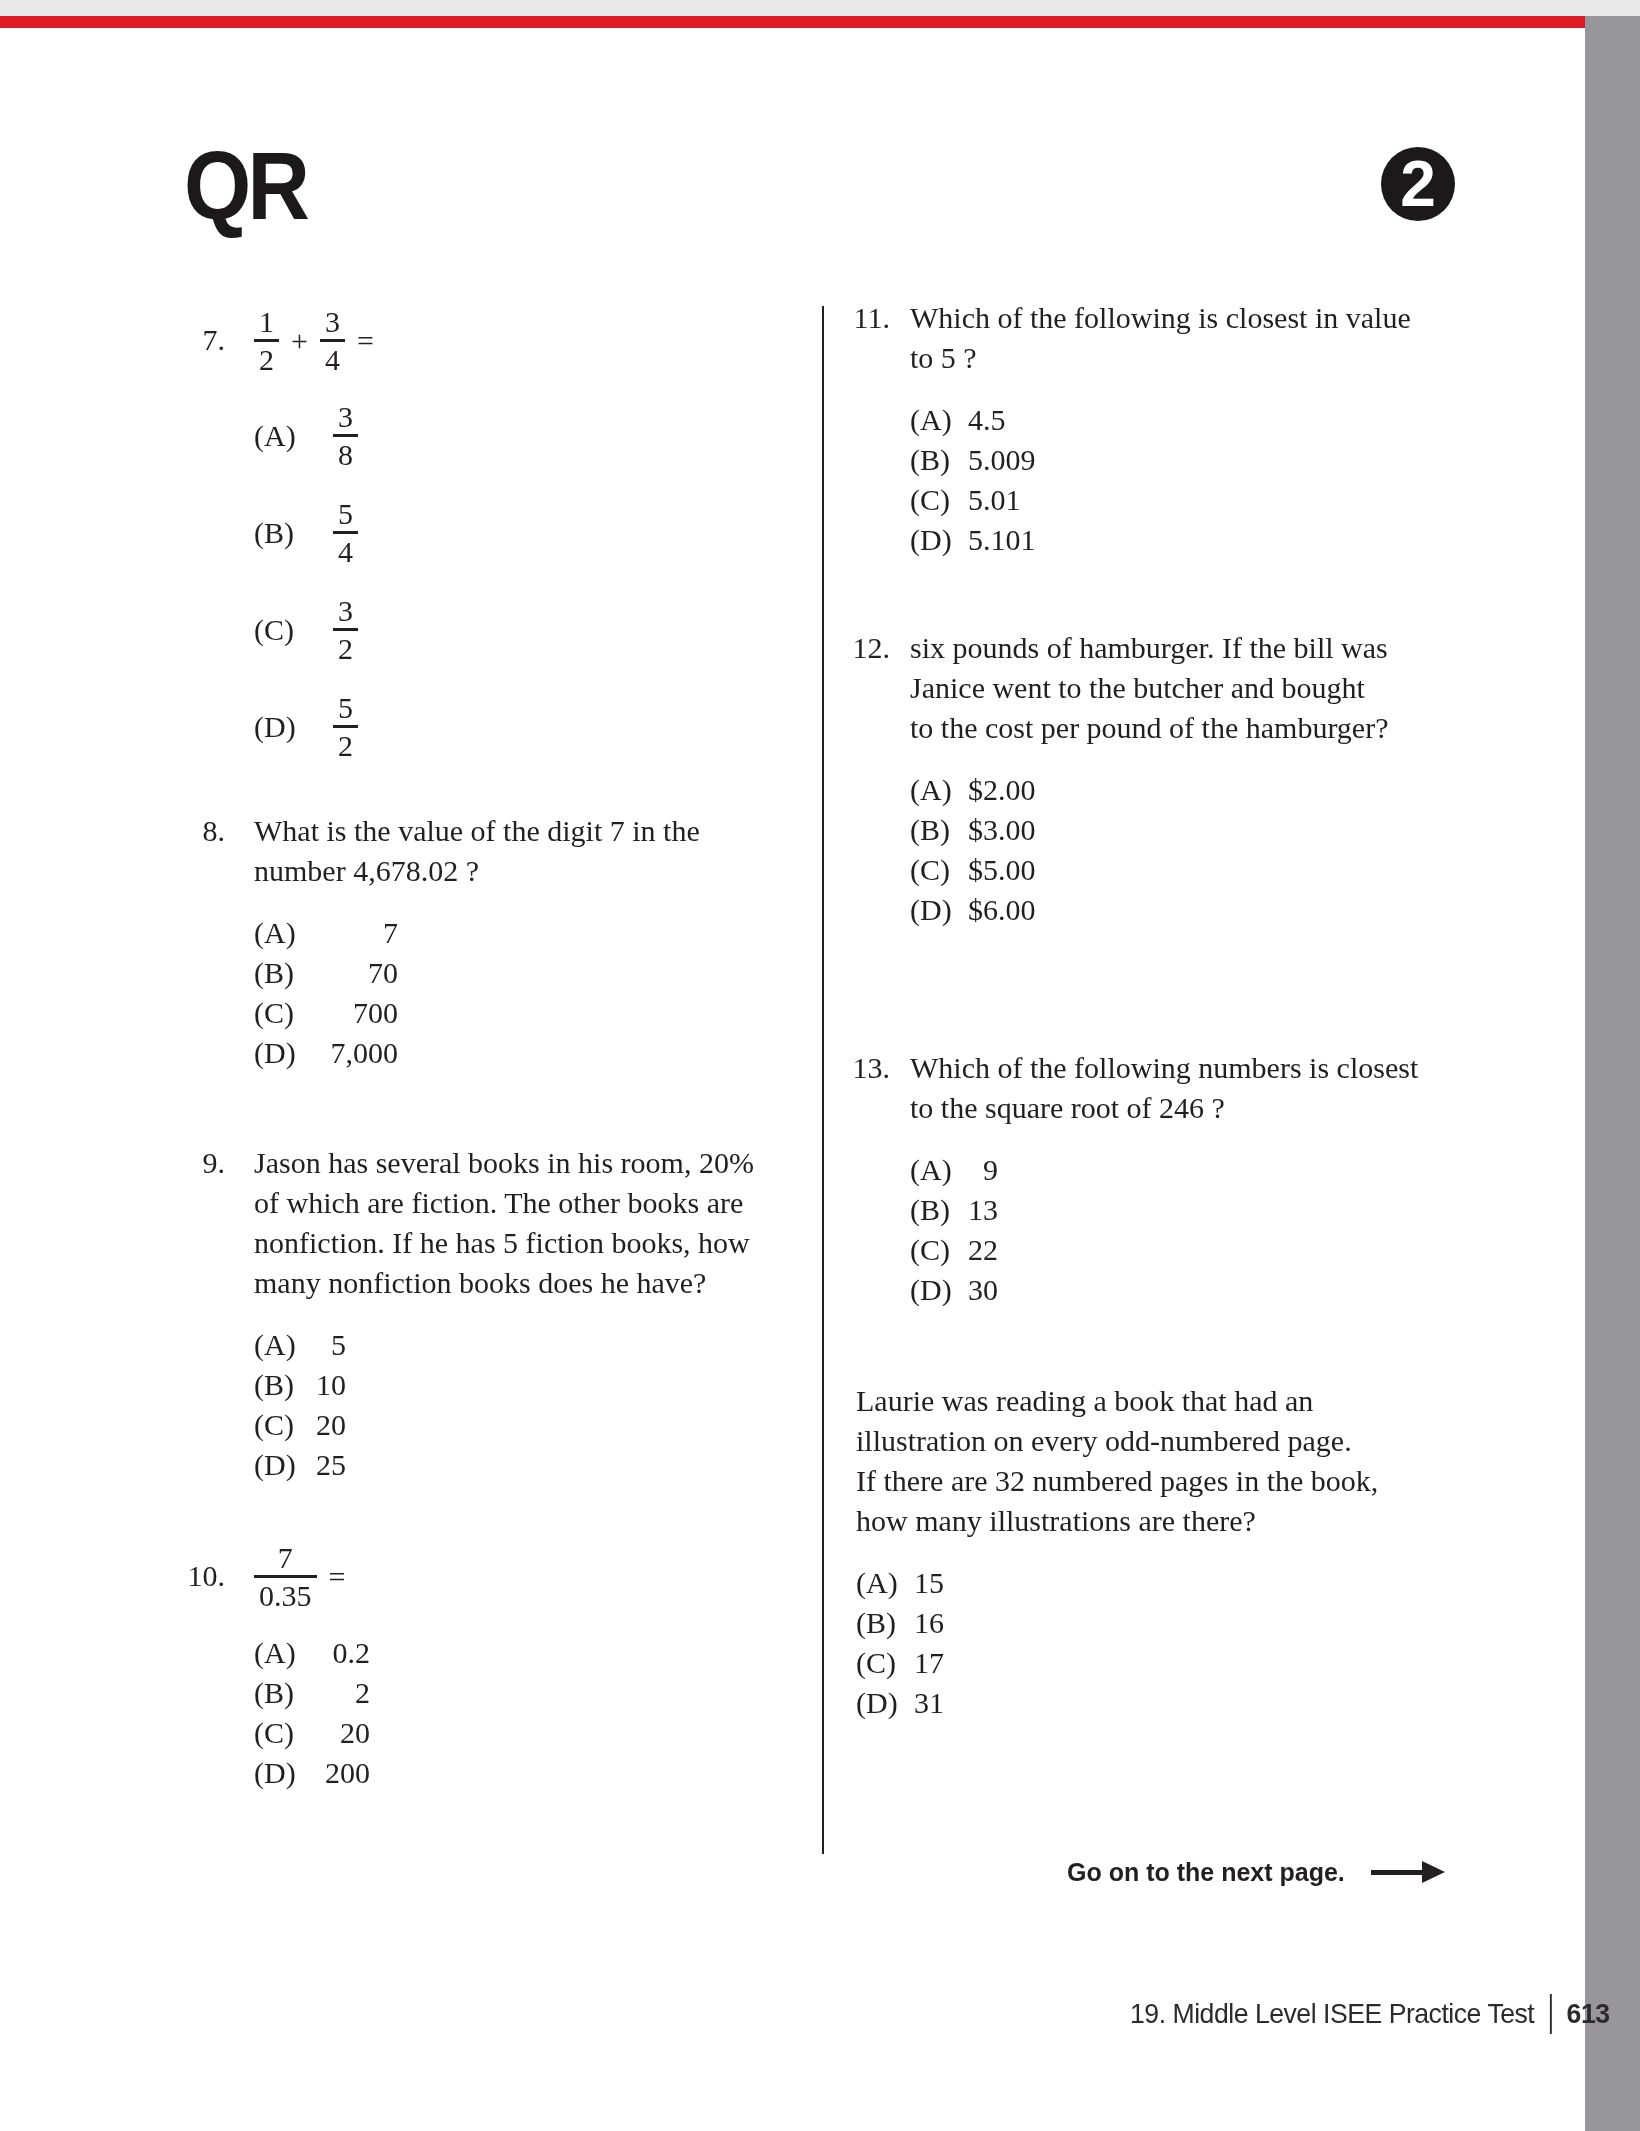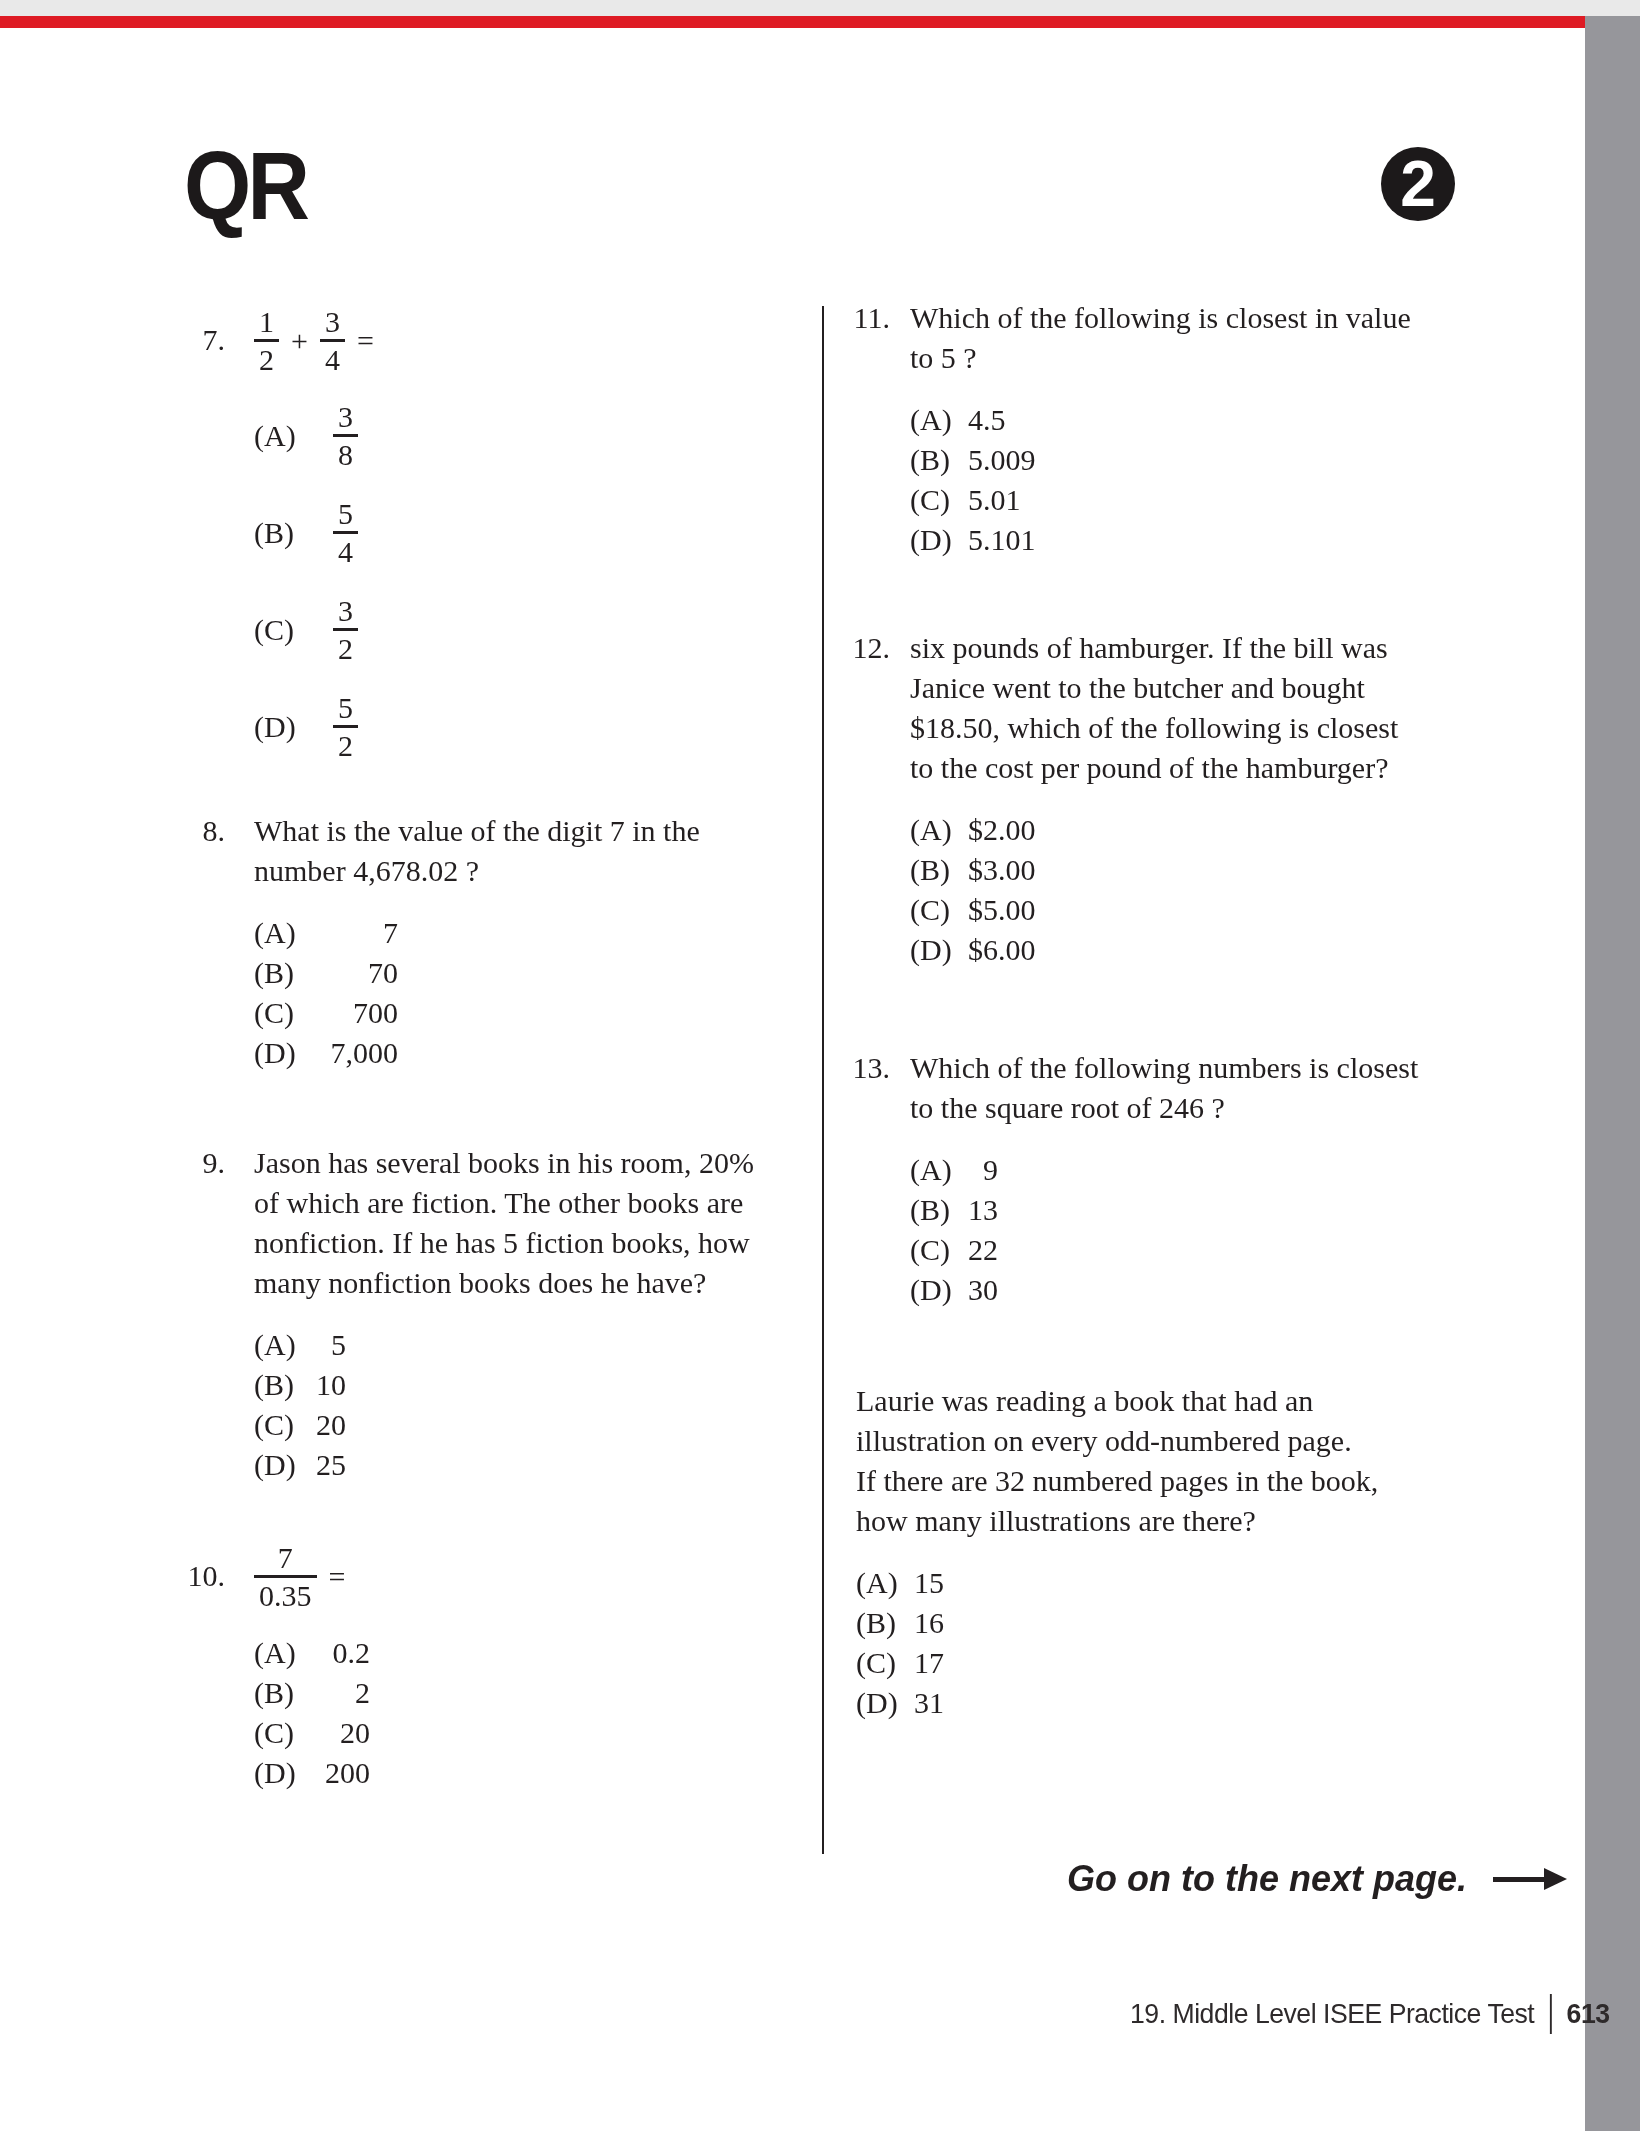--- a/index.html
+++ b/index.html
@@ -40,22 +40,22 @@
   .frac{display:inline-flex;flex-direction:column;align-items:stretch;text-align:center;
         line-height:31px}
   .fnum{padding:0 5px 2px}
   .fden{border-top:3px solid #231f20;padding:2px 5px 0}
   .mop{padding:0 2px}
   .opts-frac{margin-top:26px}
   .opt-frac{display:flex;align-items:center;margin-bottom:28px}
   .opt-frac .frac{margin-left:21px}
 
   .goon{position:absolute;top:1842px;left:1067px;display:flex;align-items:center;gap:26px;
-        font-family:"Liberation Sans",sans-serif;font-weight:bold;font-style:italic;
-        font-size:36px;color:#231f20;white-space:nowrap}
+        font-family:"Liberation Sans",sans-serif;font-weight:bold;
+        font-size:25px;color:#231f20;white-space:nowrap}
   .arrow{position:relative;width:52px;height:5px;background:#231f20;margin-right:22px}
   .arrow::after{content:"";position:absolute;right:-22px;top:-9px;width:0;height:0;
         border-left:23px solid #231f20;border-top:11px solid transparent;
         border-bottom:11px solid transparent}
 
   .pfooter{position:absolute;top:1978px;left:1130px;display:flex;align-items:center;gap:16px;
         font-family:"Liberation Sans",sans-serif;font-size:28px;color:#2e2a2b;
         letter-spacing:-0.5px;transform:scaleX(0.95);transform-origin:left center;
         white-space:nowrap}
   .vbar{width:2px;height:40px;background:#2e2a2b}
@@ -240,21 +240,20 @@
       </div>
     </div>
   </div>
 
   <div class="q q-right" style="left:836px;top:612px">
     <div class="qnum">12.</div>
     <div class="qbody">
       <div class="stem">
         <div class="line">six pounds of hamburger. If the bill was</div>
         <div class="line">Janice went to the butcher and bought</div>
-        <div class="line">$18.50, which of the following is closest</div>
         <div class="line">to the cost per pound of the hamburger?</div>
       </div>
       <div class="opts">
         <div class="opt">
           <span class="letter">(A)</span>
           <span class="val">$2.00</span>
         </div>
         <div class="opt">
           <span class="letter">(B)</span>
           <span class="val">$3.00</span>

